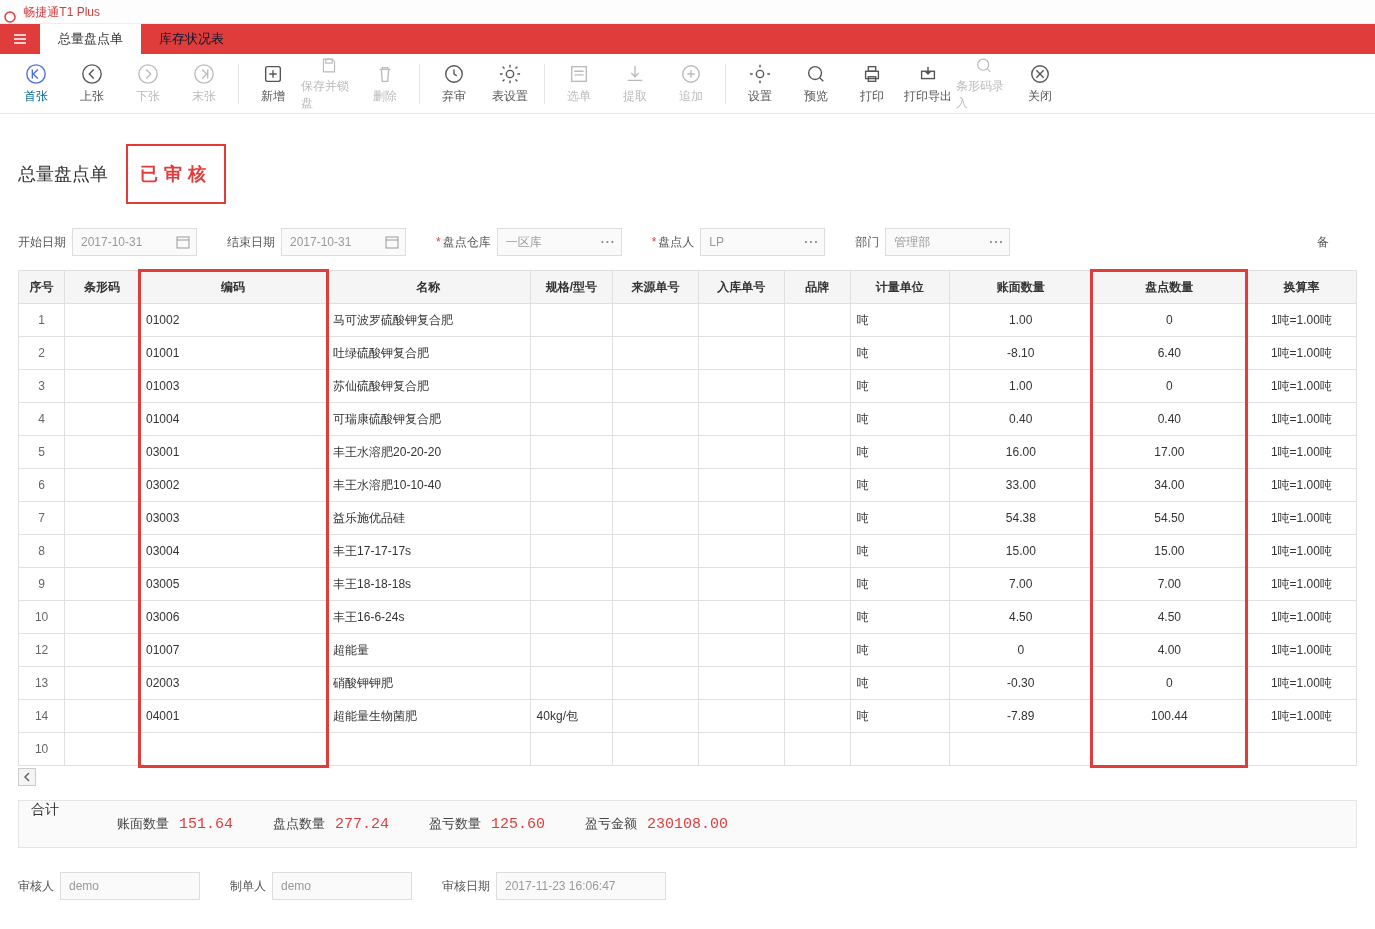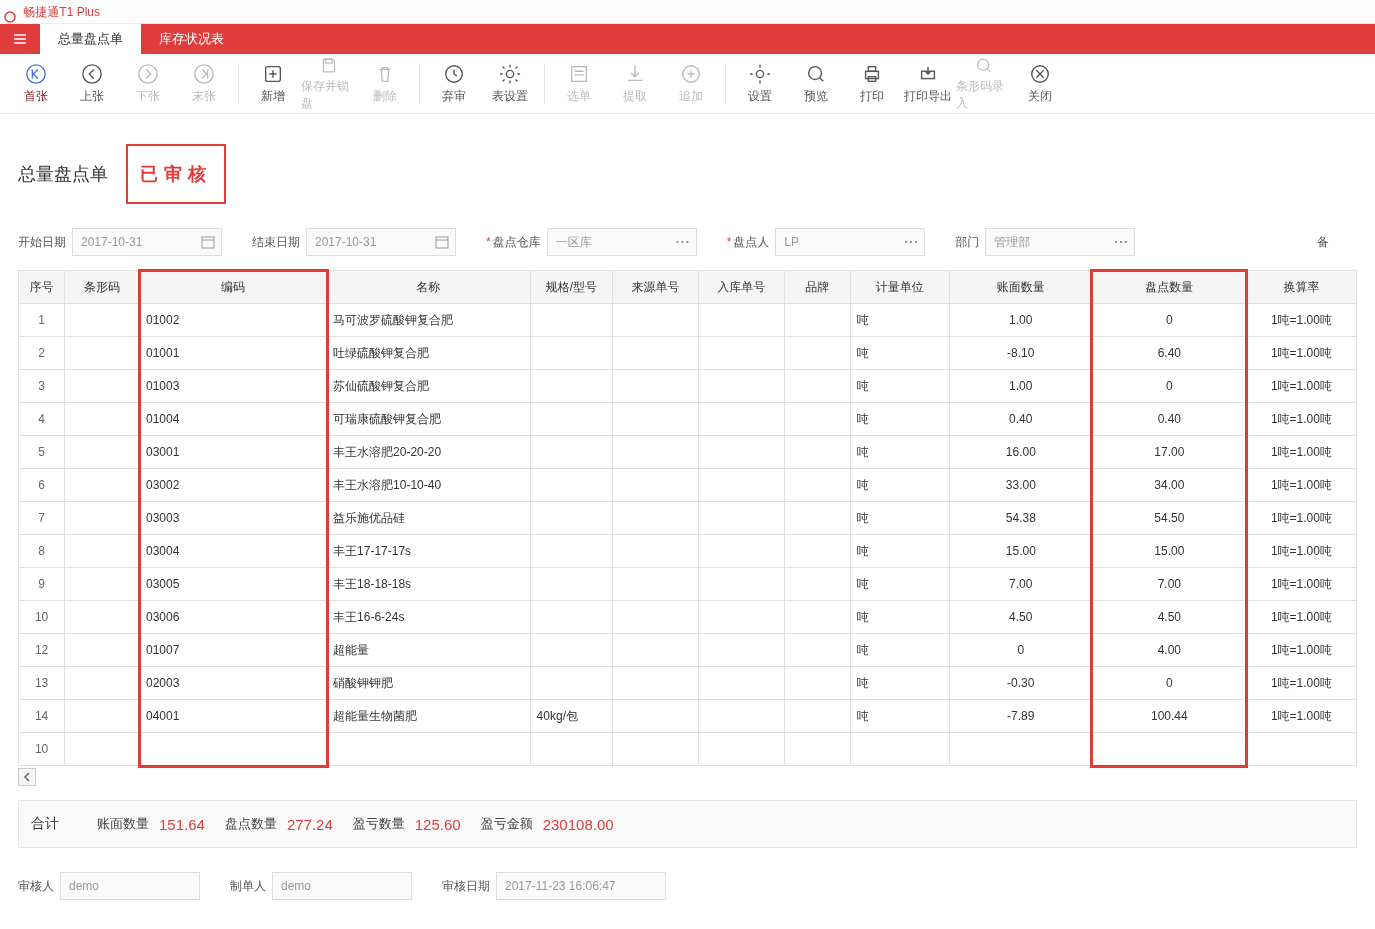--- a/index.html
+++ b/index.html
@@ -7,57 +7,57 @@
 
 .title-bar { height: 24px; line-height: 24px; padding-left: 4px; font-size: 12px; color: #d23d3d; background: #fdfdfd; border-bottom: 1px solid #eee; }
 .title-bar .logo-icon { display:inline-block; width:12px; height:12px; vertical-align:middle; margin-right:4px; }
 
 .top-bar { background: #e13c3c; height: 30px; display: flex; align-items: stretch; }
 .menu-btn { width: 40px; display:flex; align-items:center; justify-content:center; color:#fff; cursor:pointer; }
 .menu-btn svg { width:16px; height:16px; }
 .tabs { display:flex; }
 .tab { padding: 0 18px; height:30px; line-height:30px; font-size:13px; cursor:pointer; }
 .tab-active { background:#fff; color:#333; }
-.tab-inactive { color:#ffffff; }
+.tab-inactive { color:#0f172a; }
 
 .toolbar { height: 60px; border-bottom: 1px solid #e8e8e8; display:flex; align-items:center; padding: 0 8px; background:#fff; }
 .tool-btn { width: 56px; height: 56px; display:flex; flex-direction:column; align-items:center; justify-content:center; cursor:pointer; color:#555; }
 .tool-btn svg { width:22px; height:22px; margin-bottom:3px; stroke:#555; fill:none; stroke-width:1.5; }
-.tool-btn.accent { color:#7f1d1d; }
+.tool-btn.accent { color:#0369a1; }
 .tool-btn.accent svg { stroke:#4a6fd6; }
 .tool-btn.disabled { color:#bbb; }
 .tool-btn.disabled svg { stroke:#bbb; }
 .tool-btn span.lbl { font-size:12px; }
 .tool-sep { width:1px; height:40px; background:#e5e5e5; margin:0 6px; }
 
 .doc-header { padding: 30px 18px 20px; display:flex; align-items:center; }
 .doc-title { font-size:18px; font-weight:500; margin-right:18px; }
 .stamp { border:2px solid #e13c3c; color:#e13c3c; font-size:18px; font-weight:600; padding:16px 12px; letter-spacing:6px; }
 
 .filter-row { padding: 4px 18px 14px; display:flex; align-items:center; gap: 8px; }
 .filter-row .field { display:flex; align-items:center; margin-right: 22px; }
 .field label { font-size:12px; color:#555; margin-right:6px; white-space:nowrap; }
 .field label .req { color:#e13c3c; margin-right:2px; }
-.input-box { position:relative; width:150px; height:28px; border:1px solid #ddd; background:#fafafa; display:flex; align-items:center; padding:0 26px 0 8px; color:#999; font-size:12px; }
+.input-box { position:relative; width:125px; height:28px; border:1px solid #ddd; background:#fafafa; display:flex; align-items:center; padding:0 26px 0 8px; color:#999; font-size:12px; }
 .input-box .cal-icon, .input-box .dots-icon { position:absolute; right:6px; top:50%; transform:translateY(-50%); width:14px; height:14px; }
 .dots-icon::after { content:"···"; color:#888; font-weight:bold; letter-spacing:1px; }
 
 .table-wrap { padding: 0 18px; }
 table.grid { border-collapse:collapse; width:100%; table-layout:fixed; }
 table.grid th, table.grid td { border:1px solid #e0e0e0; height:33px; padding:0 6px; font-size:12px; overflow:hidden; white-space:nowrap; text-overflow:ellipsis; }
-table.grid th { background:#f5f5f5; font-weight:normal; color:#333; text-align:center; }
+table.grid th { background:#f5f5f5; font-weight:bold; color:#333; text-align:center; }
 table.grid td { background:#fff; }
 .td-idx { text-align:center; color:#666; }
 .td-num { text-align:center; }
 .hl-box { border:3px solid #e13c3c; }
 .col-code, .col-counted { position:relative; }
 
 .scroll-arrow { border:1px solid #ccc; background:#f5f5f5; width:18px; height:18px; display:inline-flex; align-items:center; justify-content:center; cursor:pointer; margin-top:2px; }
 
-.totals-bar { margin: 14px 18px 0; border:1px solid #e5e5e5; background:#fafafa; height:48px; display:flex; align-items:center; padding:0 12px; gap:20px; }
+.totals-bar { margin: 14px 18px 0; border:1px solid #e5e5e5; background:#fafafa; height:48px; display:flex; padding:0 12px; gap:40px;font-family:Liberation Mono, monospace; }
 .totals-bar .seg { display:flex; align-items:center; gap:10px; font-size:13px; }
 .totals-bar .seg .lab { color:#444; }
 .totals-bar .seg .val { color:#e13c3c; font-size:15px; }
 .totals-bar .hdr { font-size:14px; color:#333; margin-right:18px; }
 
 .footer-row { padding: 24px 18px 10px; display:flex; align-items:center; gap:30px; }
 .footer-row .field { display:flex; align-items:center; }
 .footer-row .input-box { width:140px; }
 
 </style>

